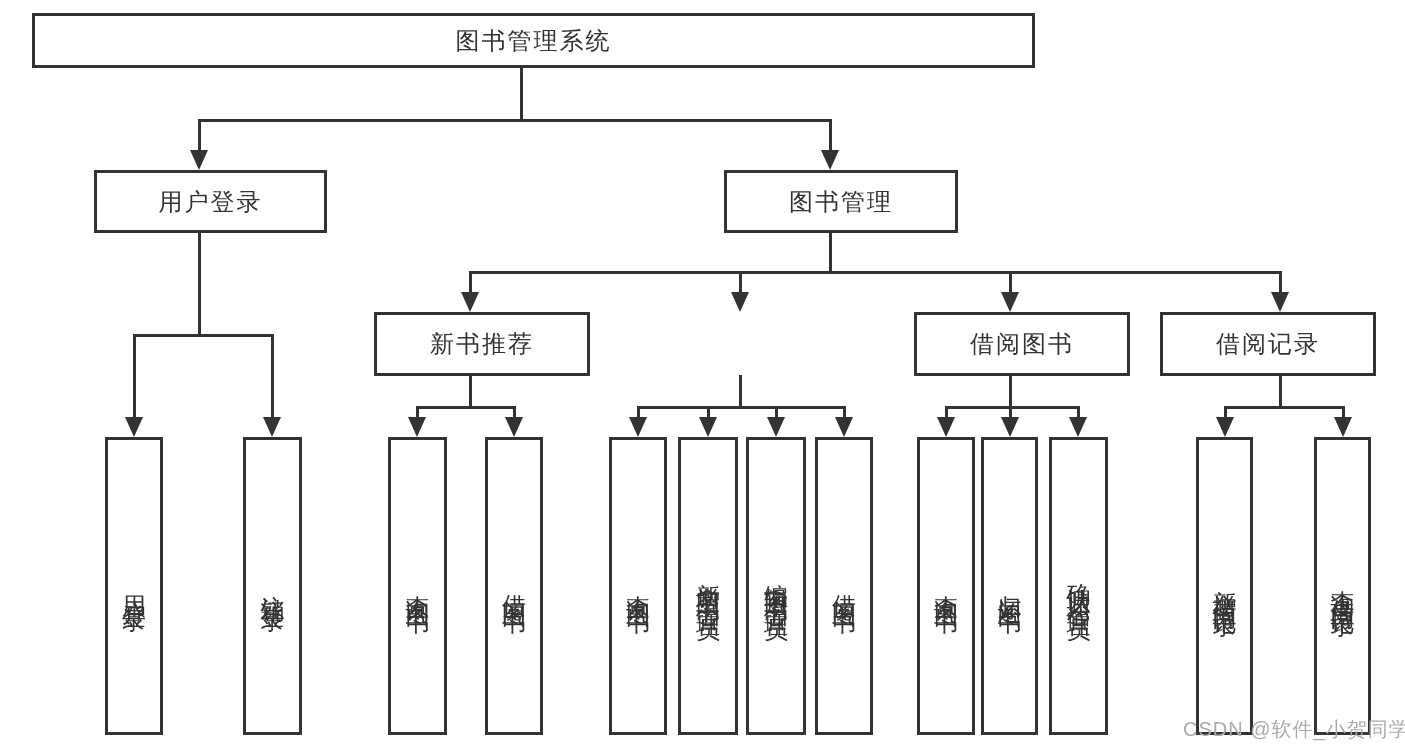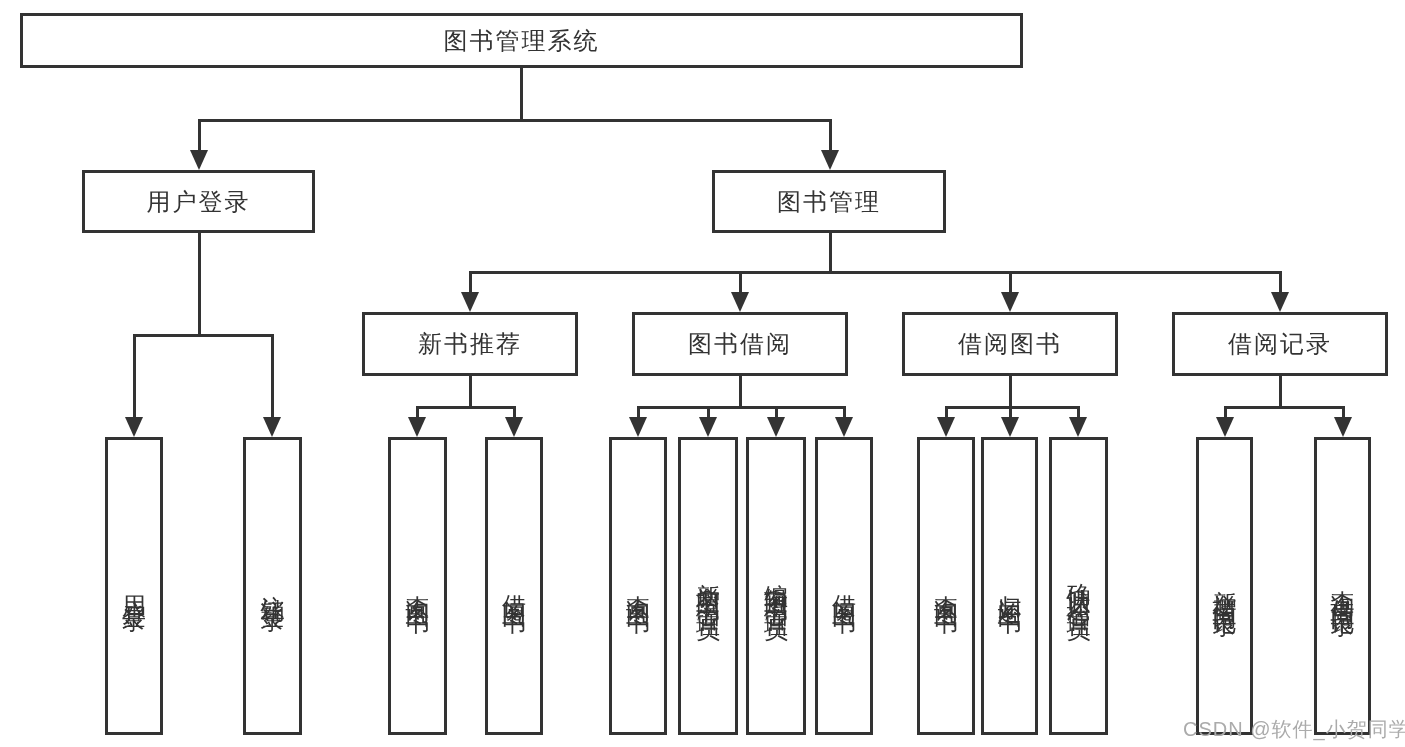--- a/index.html
+++ b/index.html
@@ -21,20 +21,21 @@
     background:#ffffff;
     display:flex;
     align-items:center;
     justify-content:center;
     color:var(--text);
   }
   .box.h{
     font-size:24px;
     letter-spacing:2px;
     white-space:nowrap;
+    margin-left:12px;
   }
   .box.v{
     font-size:24px;
   }
   .box.v .vtxt{
     writing-mode:vertical-rl;
     text-orientation:mixed;
     letter-spacing:5px;
     line-height:1;
   }
@@ -123,27 +124,24 @@
   <div class="box h" style="left:82px;top:170px;width:233px;height:63px;">
     <span>用户登录</span>
   </div>
   <div class="box h" style="left:712px;top:170px;width:234px;height:63px;">
     <span>图书管理</span>
   </div>
 
   <div class="box h" style="left:362px;top:312px;width:216px;height:64px;">
     <span>新书推荐</span>
   </div>
-  <div class="box h" style="left:632px;top:312px;width:216px;height:64px;">
-    <span>图书借阅</span>
-  </div>
   <div class="box h" style="left:902px;top:312px;width:216px;height:64px;">
     <span>借阅图书</span>
   </div>
-  <div class="box h" style="left:1172px;top:312px;width:216px;height:64px;">
+  <div class="box h" style="left:1148px;top:312px;width:216px;height:64px;">
     <span>借阅记录</span>
   </div>
 
   <div class="box v" style="left:105px;top:437px;width:58px;height:298px;">
     <span class="vtxt">用户登录</span>
   </div>
   <div class="box v" style="left:243px;top:437px;width:59px;height:298px;">
     <span class="vtxt">注销登录</span>
   </div>
 

